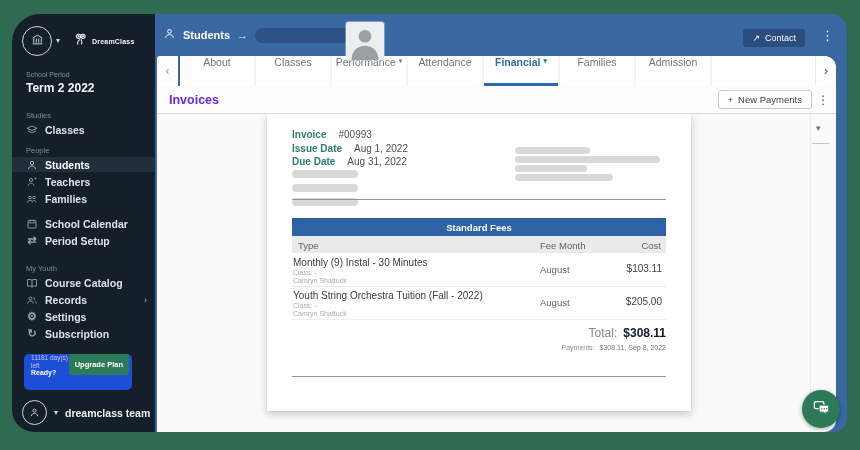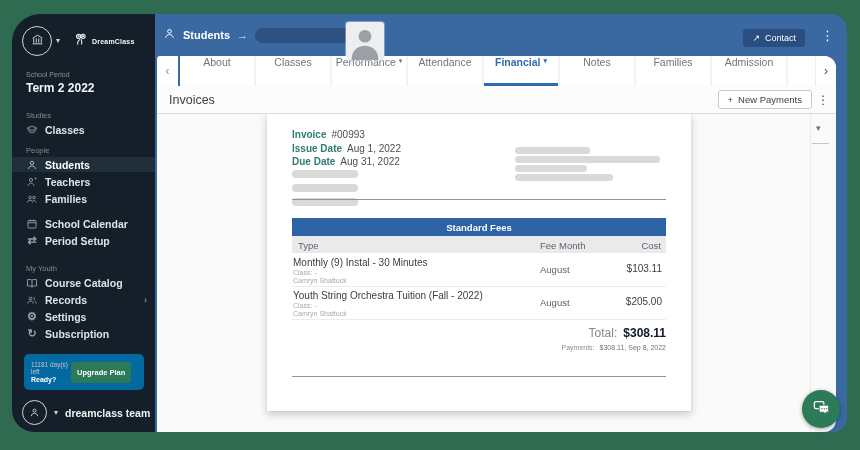--- a/index.html
+++ b/index.html
@@ -16,21 +16,21 @@
   .logo-name{font-size:7px;font-weight:700;color:#f2f5f7;letter-spacing:.2px}
   .sp{margin:15px 0 0 14px}
   .sp-label{font-size:7px;color:#87939b}
   .sp-value{font-size:12px;font-weight:700;color:#f2f5f7;margin-top:3px}
   .sec-label{font-size:7.5px;color:#7f8a92;margin-left:14px}
   .mt16{margin-top:16px}.mt9{margin-top:9px}.mt10{margin-top:10px}
   .item{display:flex;align-items:center;gap:7px;height:15px;padding:0 8px 0 14px;font-size:10.5px;font-weight:600;color:#dde3e7;margin-top:2px;cursor:default}
   .item .ic{width:12px;display:flex;justify-content:center;color:#93a2ac;flex:0 0 auto;font-size:11px;line-height:11px}
   .item.selected{background:#212f3a;color:#fff}
   .item .trail{margin-left:auto;color:#87939b;font-size:9px}
-  .upgrade-card{position:absolute;left:12px;bottom:42px;width:120px;height:36px;background:#0369a1;border-radius:5px;display:flex;align-items:center;padding:0 3px 0 7px;box-sizing:border-box}
+  .upgrade-card{position:absolute;left:12px;bottom:42px;width:108px;height:36px;background:#1d4ed8;border-radius:5px;display:flex;align-items:flex-start;padding:0 3px 0 7px;box-sizing:border-box}
   .upg-text{font-size:6.5px;line-height:7.5px;color:#c9c0d4;width:40px}
   .upg-text b{color:#fff;font-size:7px}
   .upgrade-btn{background:#2c7a58;color:#fff;font-size:7.5px;font-weight:700;border-radius:3px;padding:6px 6px;white-space:nowrap;cursor:pointer}
   .account{position:absolute;left:10px;bottom:7px;display:flex;align-items:center;gap:7px}
   .acct-circle{width:23px;height:23px;border:1.5px solid #cfd6da;border-radius:50%;display:flex;align-items:center;justify-content:center}
   .acct-name{font-size:10.5px;font-weight:700;color:#eef2f4}
 
   
   .topbar{position:absolute;left:143px;top:0;right:0;height:42px;color:#fff}
   .crumb{position:absolute;left:8px;top:0;height:42px;display:flex;align-items:center;gap:7px}
@@ -45,34 +45,34 @@
   .tabbar{position:absolute;left:145px;top:42px;right:11px;height:30px;display:flex}
   .back-card{width:21px;background:#fff;border-radius:3px 0 0 0;margin-right:2px;display:flex;align-items:center;justify-content:center;color:#8c9196;font-size:12px;cursor:pointer}
   .tabstrip{flex:1;background:#fff;border-radius:0 12px 0 0;position:relative;display:flex;overflow:hidden}
   .tab{width:76px;flex:0 0 auto;display:flex;align-items:flex-start;justify-content:center;gap:3px;font-size:10.5px;color:#70757a;border-right:2px solid #f2f3f4;box-sizing:border-box;cursor:pointer}
   .tab .caret{font-size:7px;margin-top:1px}
   .tab.active{color:#2c6cae;font-weight:700;box-shadow:inset 0 -3px 0 #2c6cae}
   .fwd-btn{position:absolute;right:0;top:0;bottom:0;width:20px;background:#fff;border-left:1px solid #ececec;display:flex;align-items:center;justify-content:center;color:#4a4f54;font-size:12px;cursor:pointer}
 
   
   .toolbar{position:absolute;left:145px;top:72px;right:11px;height:27px;background:#fcfcfd;border-bottom:1px solid #d8dadd;box-sizing:content-box}
-  .toolbar-title{position:absolute;left:12px;top:7px;font-size:12.5px;font-weight:400;color:#404040}
+  .toolbar-title{position:absolute;left:12px;top:7px;font-size:12.5px;font-weight:700;color:#6d28d9}
   .new-invoice-btn{position:absolute;right:24px;top:4px;height:19px;padding:0 9px;border:1px solid #c6c9cc;border-radius:3px;background:#fff;display:flex;align-items:center;gap:5px;font-size:9.5px;color:#3c4043;box-sizing:border-box;cursor:pointer}
   .tl-kebab{position:absolute;right:7px;top:7px;font-size:12px;color:#3c4043;cursor:pointer}
 
   
   .content{position:absolute;left:145px;top:100px;right:11px;bottom:0;background:#fafafa;border-radius:0 0 12px 0;overflow:hidden}
   .right-divider{position:absolute;left:653px;top:0;bottom:0;width:1px;background:#ededee}
   .mini-caret{position:absolute;left:659px;top:9px;font-size:9px;color:#6a6f73;cursor:pointer}
   .mini-line{position:absolute;left:655px;top:29px;width:17px;height:1px;background:#c6c6c6}
 
   .paper{position:absolute;left:110px;top:0;width:424px;height:297px;background:#fff;box-shadow:0 3px 8px rgba(60,64,67,.28),0 0 1px rgba(60,64,67,.2)}
   .inv-head{position:absolute;left:25px;top:14px;font-size:10px;line-height:13.5px}
   .inv-head .lbl{color:#2c7e71;font-weight:700}
-  .inv-head .val{color:#4a4f54;margin-left:5px}
+  .inv-head .val{color:#4a4f54;margin-left:12px}
   .head-redacts{position:absolute;left:25px;top:56px}
   .bar{background:#d9d9d9;border-radius:4px}
   .head-redacts .bar{width:66px;height:8px;margin-bottom:6px}
   .right-redacts{position:absolute;left:248px;top:33px}
   .right-redacts .bar{height:7px;border-radius:3.5px;margin-bottom:2px}
   .hr1{position:absolute;left:25px;right:25px;top:85px;height:1px;background:#8f959a}
   .fees-header{position:absolute;left:25px;right:25px;top:104px;height:18px;background:#2d62a6;color:#fff;font-size:9.5px;font-weight:700;display:flex;align-items:center;justify-content:center}
   .cols{position:absolute;left:25px;right:25px;top:122px;height:17px;background:#e9eaeb;font-size:9.5px;color:#5f6368}
   .cols .c-type{position:absolute;left:6px;top:4px}
   .cols .c-month{position:absolute;left:248px;top:4px}
@@ -270,23 +270,20 @@
             <span class="caret">▾</span>
           </div>
         <div class="tab">
             <span>Attendance</span>
           </div>
         <div class="tab active">
             <span>Financial</span>
             <span class="caret">▾</span>
           </div>
         <div class="tab">
-            <span>Notes</span>
-          </div>
-        <div class="tab">
             <span>Families</span>
           </div>
         <div class="tab">
             <span>Admission</span>
           </div>
         <div class="fwd-btn">›</div>
       </div>
     </div>
 
     <div class="toolbar">

